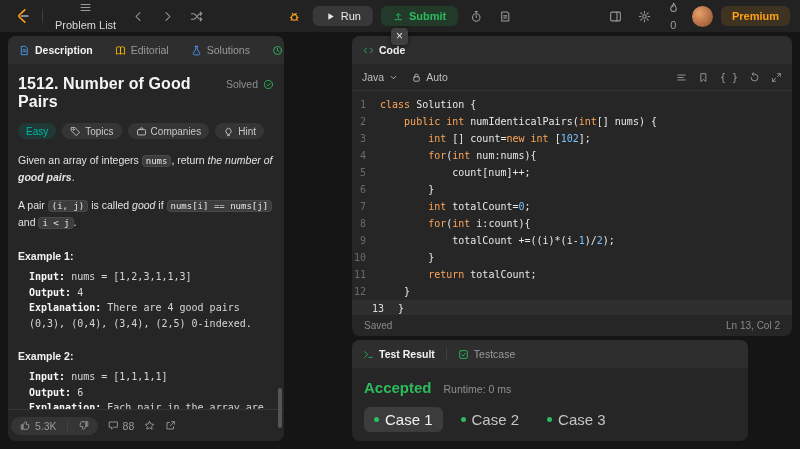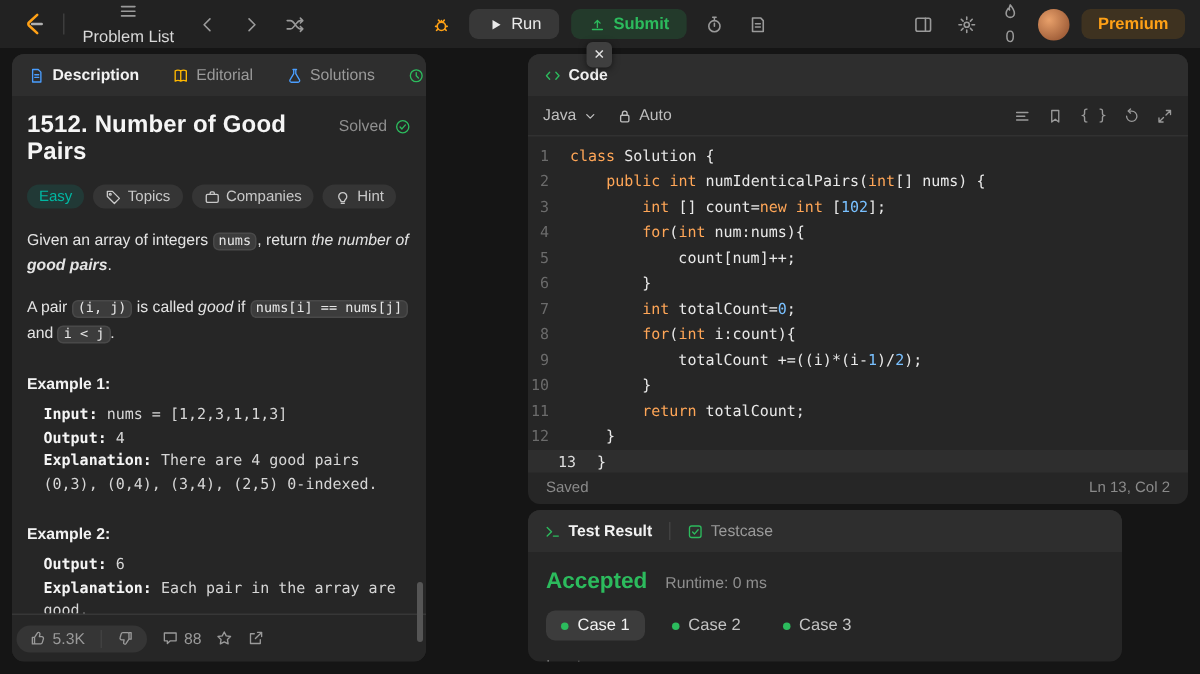--- a/index.html
+++ b/index.html
@@ -75,21 +75,21 @@
 
   
   .float-close { position:absolute; left:391px; top:28px; width:17px; height:17px; background:#3f3f3f; border-radius:4px; color:#e2e2e2; font-size:12px; line-height:15px; text-align:center; z-index:20; box-shadow:0 1px 5px rgba(0,0,0,.55); }
 
   
   .result-body { padding:8px 12px 0 12px; }
   .acc-row { display:flex; align-items:baseline; gap:12px; margin-top:3px; }
   .accepted { color:#2cbb5d; font-size:15px; font-weight:700; }
   .runtime { color:#8f8f8f; font-size:10.5px; }
   .case-row { display:flex; gap:8px; margin-top:11px; }
-  .case-btn { display:flex; align-items:center; gap:6px; font-size:11px; color:#c4c4c4; padding:4px 10px; border-radius:6px; }
+  .case-btn { display:flex; align-items:center; gap:6px; font-size:15px; color:#c4c4c4; padding:4px 10px; border-radius:6px; }
   .case-btn.active { background:#3c3c3c; color:#f2f2f2; }
   .dot { width:5px; height:5px; border-radius:50%; background:#2cbb5d; }
   .input-label { margin-top:11px; font-size:10.5px; color:#8f8f8f; }
 </style>
 </head>
 <body>
 
 <header class="topbar">
   <div class="tb-group">
     <button class="tb-btn">
@@ -256,20 +256,21 @@
 
     <div class="ex-head">Example 1:</div>
     <div class="ex-block">
       <div><b>Input:</b><span> nums = [1,2,3,1,1,3]</span></div>
       <div><b>Output:</b><span> 4</span></div>
       <div><b>Explanation:</b><span> There are 4 good pairs (0,3), (0,4), (3,4), (2,5) 0-indexed.</span></div>
     </div>
 
     <div class="ex-head">Example 2:</div>
     <div class="ex-block">
+      <div><b>Input:</b><span> nums = [1,1,1,1]</span></div>
       <div><b>Output:</b><span> 6</span></div>
       <div><b>Explanation:</b><span> Each pair in the array are good.</span></div>
     </div>
 
     <div class="ex-head">Example 3:</div>
     <div class="ex-block">
       <div><b>Input:</b><span> nums = [1,2,3]</span></div>
 
     </div>
   </div>

